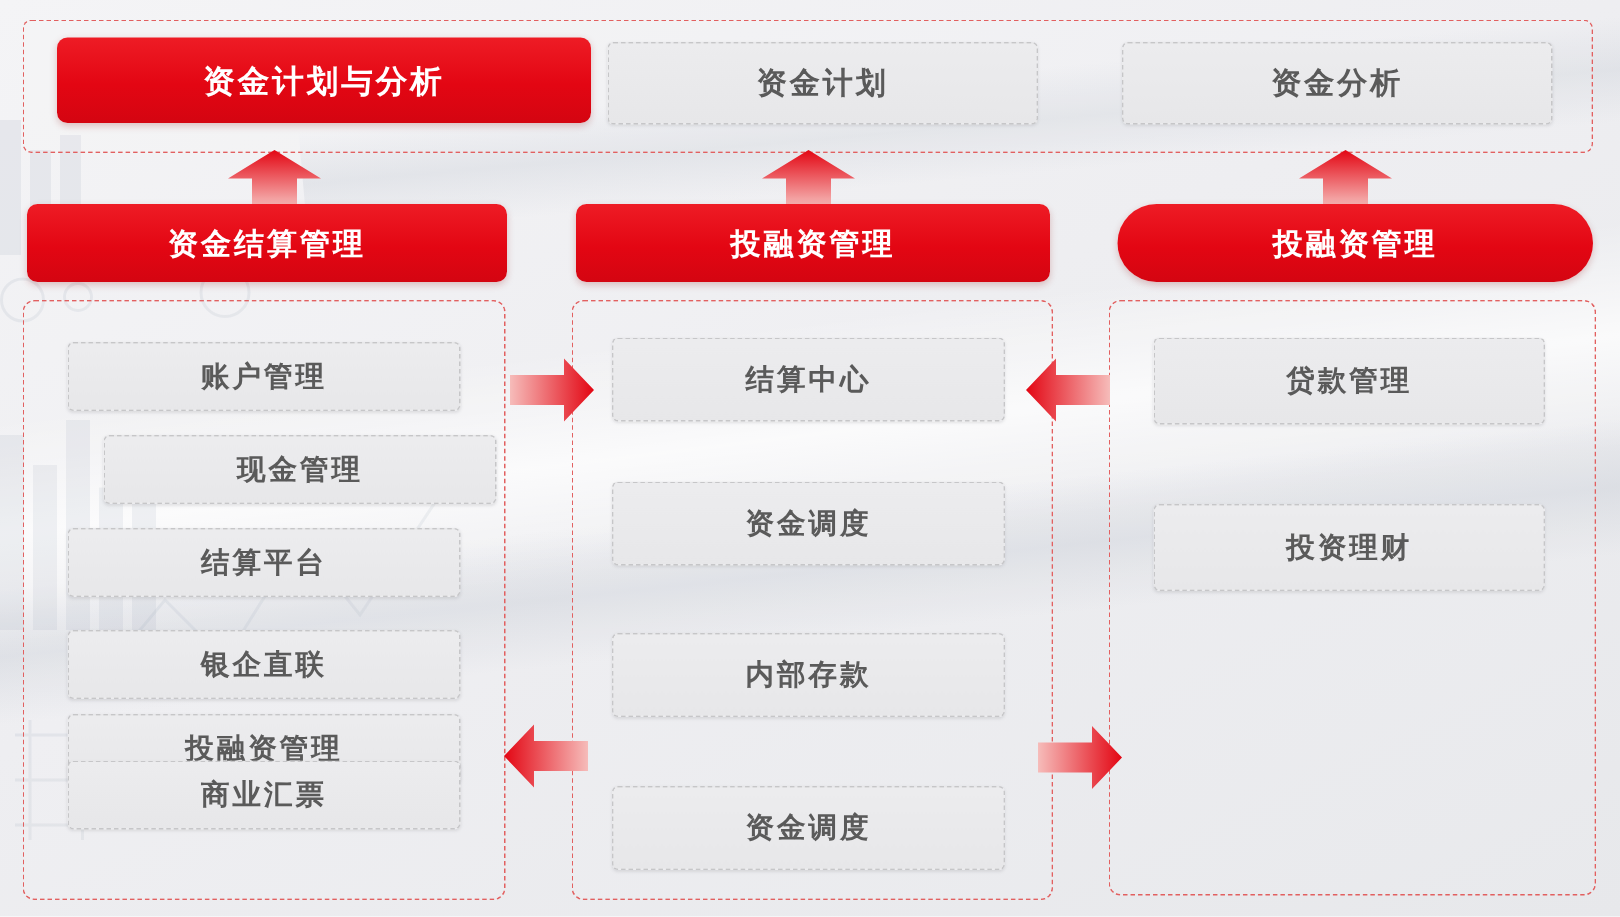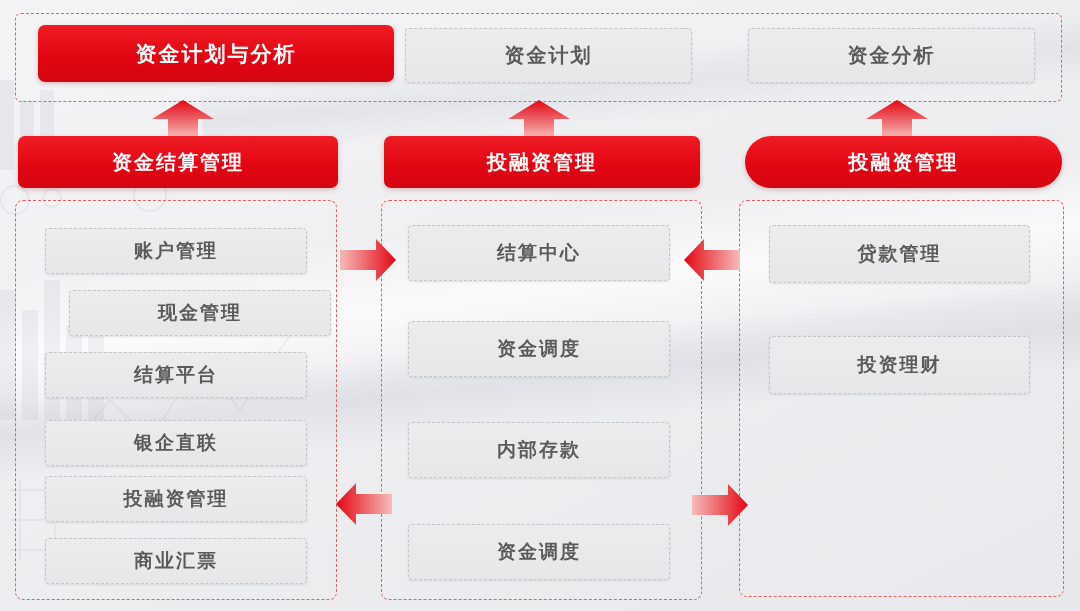--- a/index.html
+++ b/index.html
@@ -110,21 +110,21 @@
 
 <div class="dashed-panel" style="left:15px;top:200px;width:320px;height:398px;"></div>
 <div class="dashed-panel" style="left:381px;top:200px;width:319px;height:398px;"></div>
 <div class="dashed-panel" style="left:739px;top:200px;width:323px;height:395px;"></div>
 
 <div class="gray-box t19" style="left:45px;top:228px;width:260px;height:44px;">账户管理</div>
 <div class="gray-box t19" style="left:45px;top:290px;width:260px;height:44px;margin-left:24px;">现金管理</div>
 <div class="gray-box t19" style="left:45px;top:352px;width:260px;height:44px;">结算平台</div>
 <div class="gray-box t19" style="left:45px;top:420px;width:260px;height:44px;">银企直联</div>
 <div class="gray-box t19" style="left:45px;top:476px;width:260px;height:44px;">投融资管理</div>
-<div class="gray-box t19" style="left:45px;top:538px;width:260px;height:44px;">商业汇票</div>
+<div class="gray-box t19" style="left:45px;top:507px;width:260px;height:44px;">商业汇票</div>
 
 <div class="gray-box t19" style="left:408px;top:225px;width:260px;height:54px;">结算中心</div>
 <div class="gray-box t19" style="left:408px;top:321px;width:260px;height:54px;">资金调度</div>
 <div class="gray-box t19" style="left:408px;top:422px;width:260px;height:54px;">内部存款</div>
 <div class="gray-box t19" style="left:408px;top:524px;width:260px;height:54px;">资金调度</div>
 
 <div class="gray-box t19" style="left:769px;top:225px;width:259px;height:56px;text-align:right;">贷款管理</div>
 <div class="gray-box t19" style="left:769px;top:336px;width:259px;height:56px;">投资理财</div>
 
 <svg class="arrow" style="left:340px;top:233px;" width="56" height="54" viewBox="0 0 56 54">

